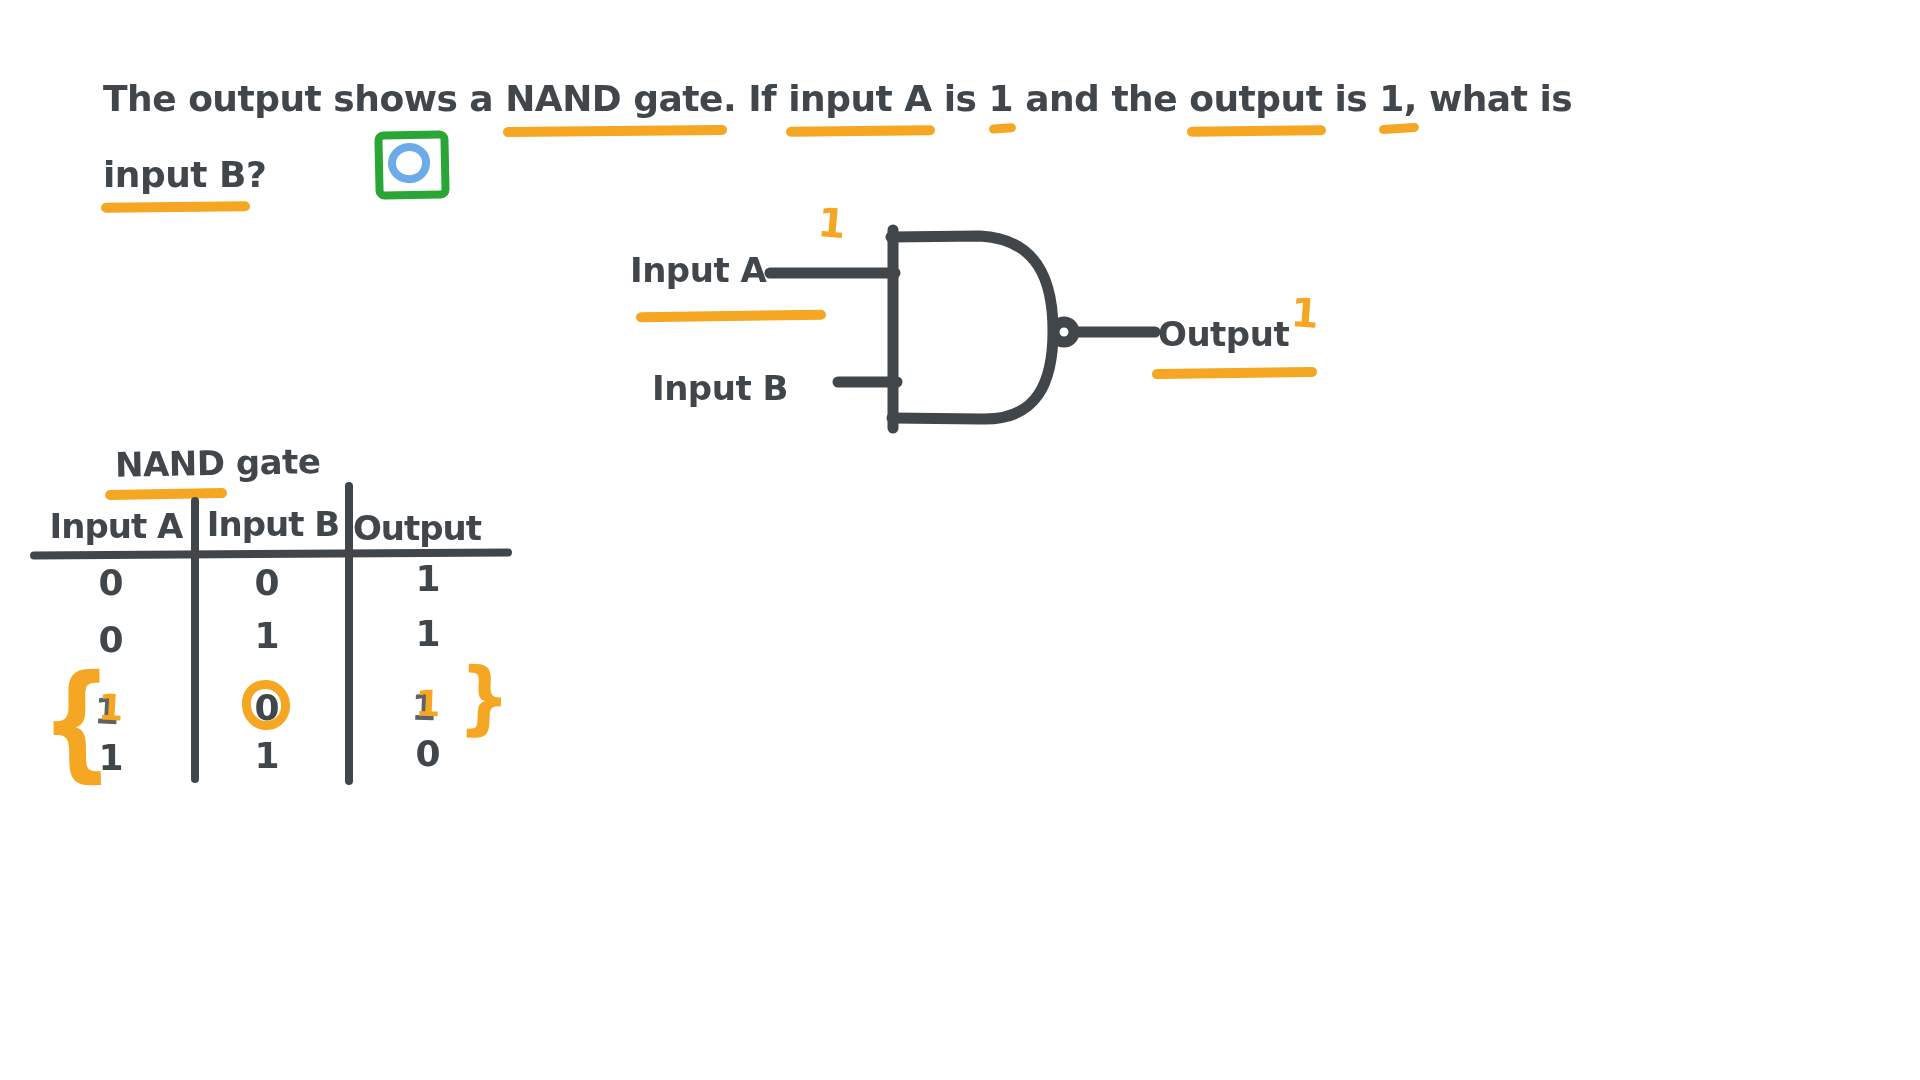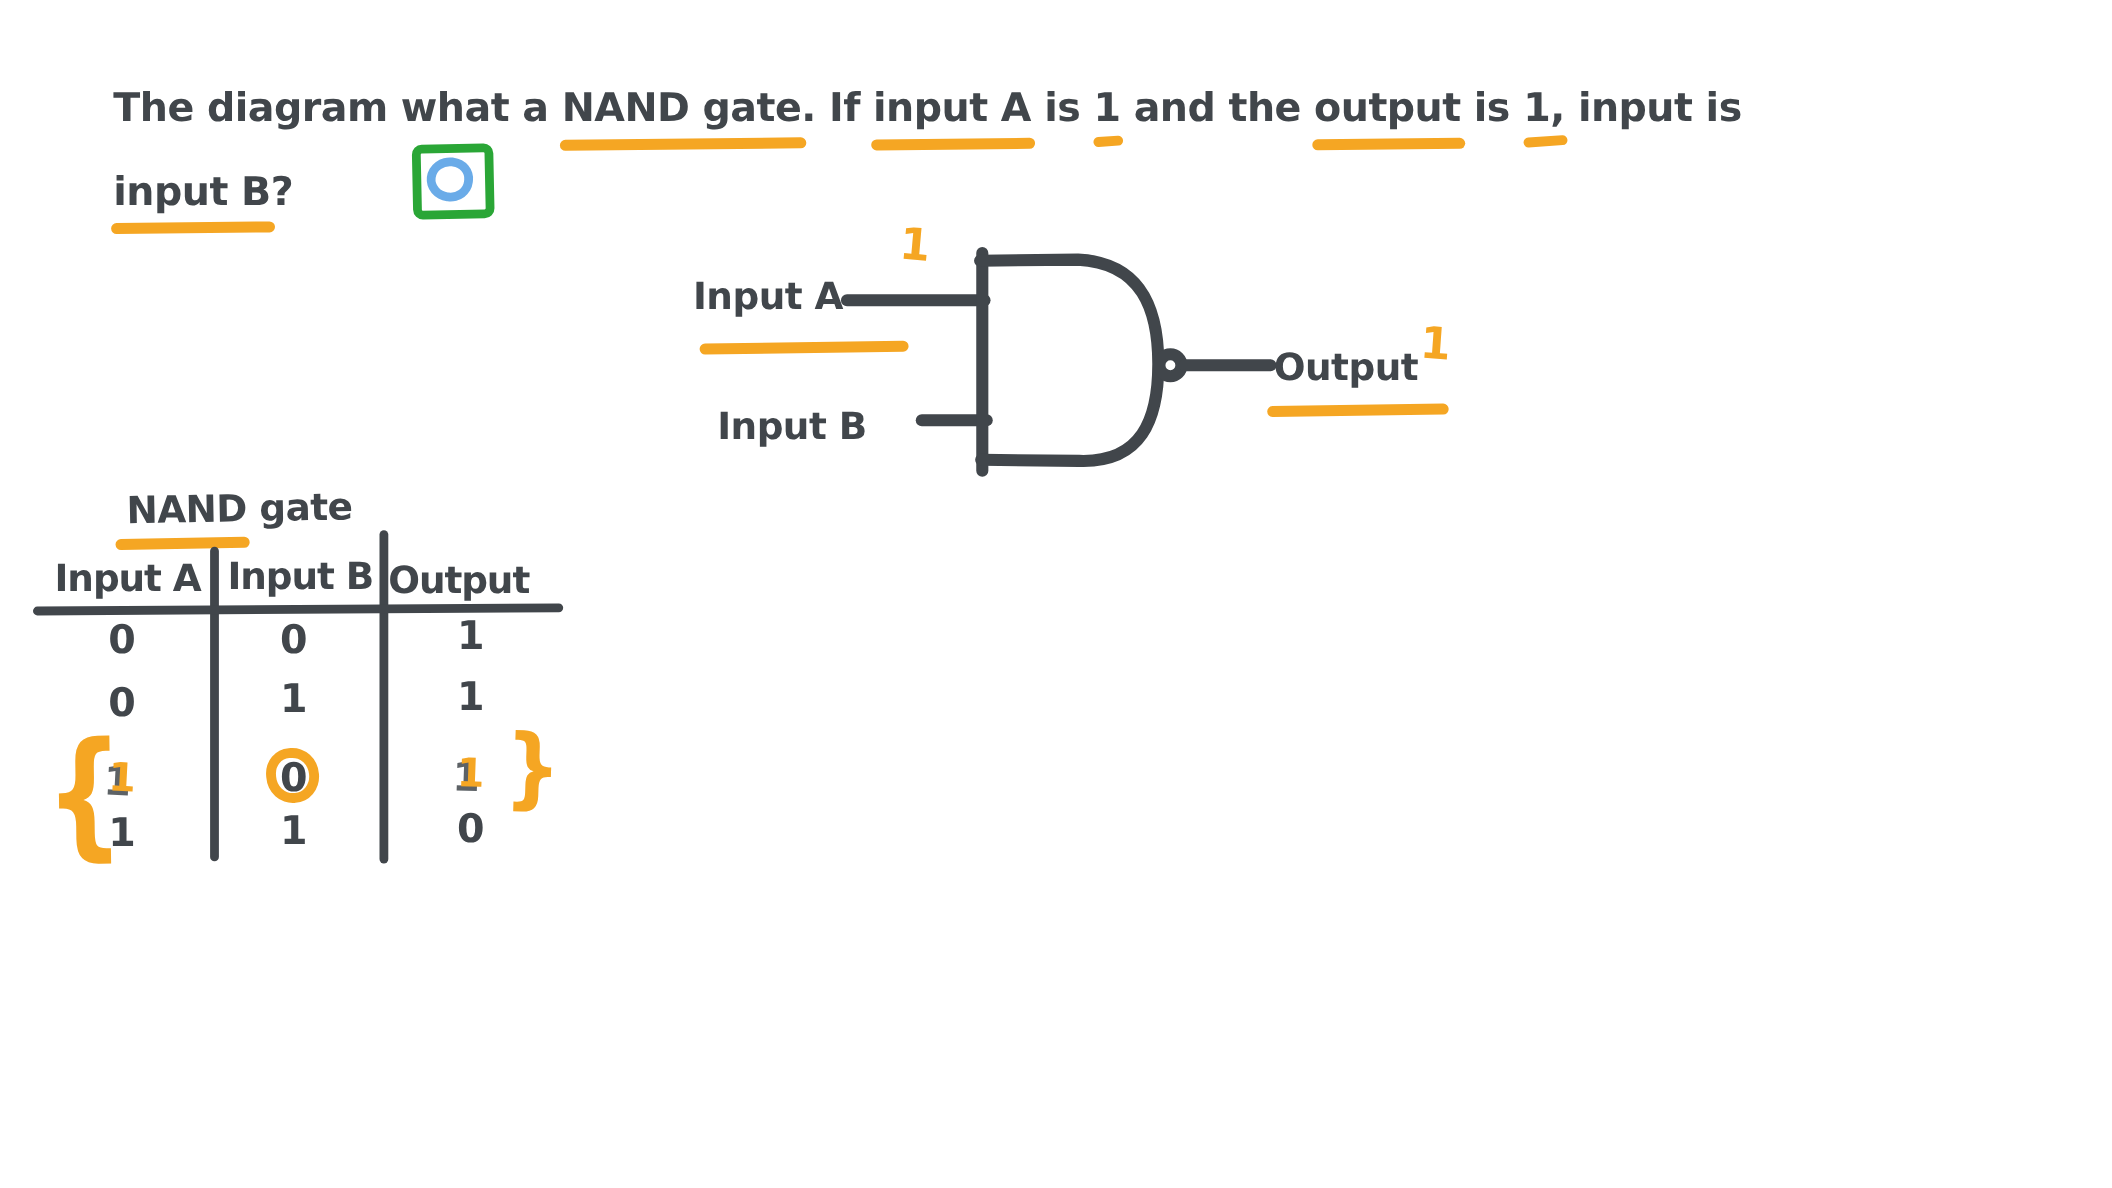--- a/index.html
+++ b/index.html
@@ -59,21 +59,21 @@
   .brace{position:absolute;color:var(--orange);font-weight:bold;}
   .brace-left{font-size:126px;line-height:116px;transform:scaleX(0.8) rotate(-1deg);}
   .brace-right{font-size:80px;line-height:72px;transform:scaleX(0.9) rotate(2deg);}
 </style>
 </head>
 <body>
 
 <div class="canvas">
 
   <div class="qline qline1">
-    <span>The diagram what a </span><span class="mk">NAND gate</span><span>. If </span><span class="mk">input A</span><span> is </span><span class="mk short">1</span><span> and the </span><span class="mk">output</span><span> is </span><span class="mk short">1,</span><span> input is</span>
+    <span>The output shows a </span><span class="mk">NAND gate</span><span>. If </span><span class="mk">input A</span><span> is </span><span class="mk short">1</span><span> and the </span><span class="mk">output</span><span> is </span><span class="mk short">1,</span><span> what is</span>
   </div>
 
   <div class="qline qline2">
     <span class="mk">input B</span><span>?</span>
   </div>
 
   <div class="abox">
     <div class="acircle"></div>
   </div>
 

